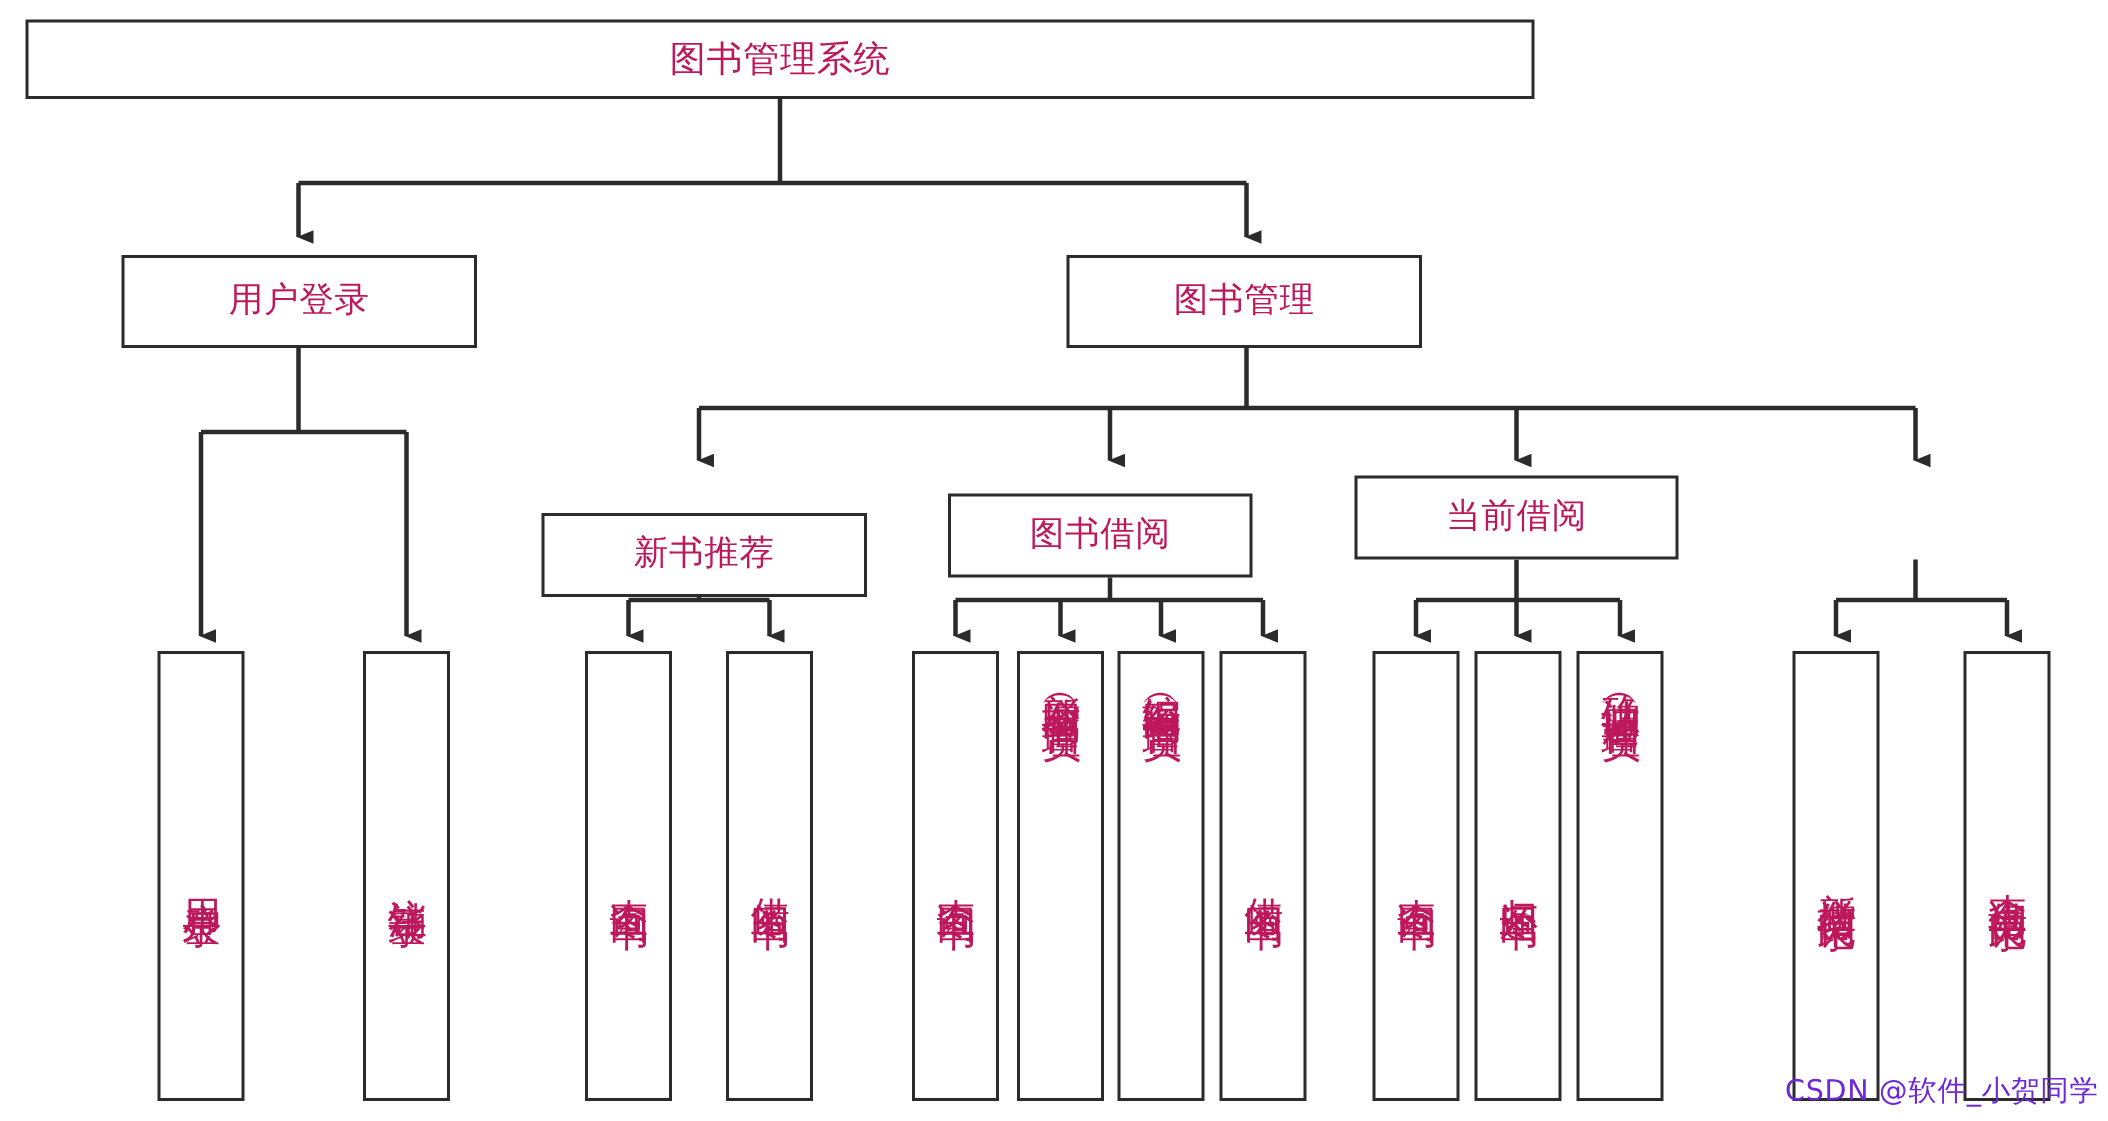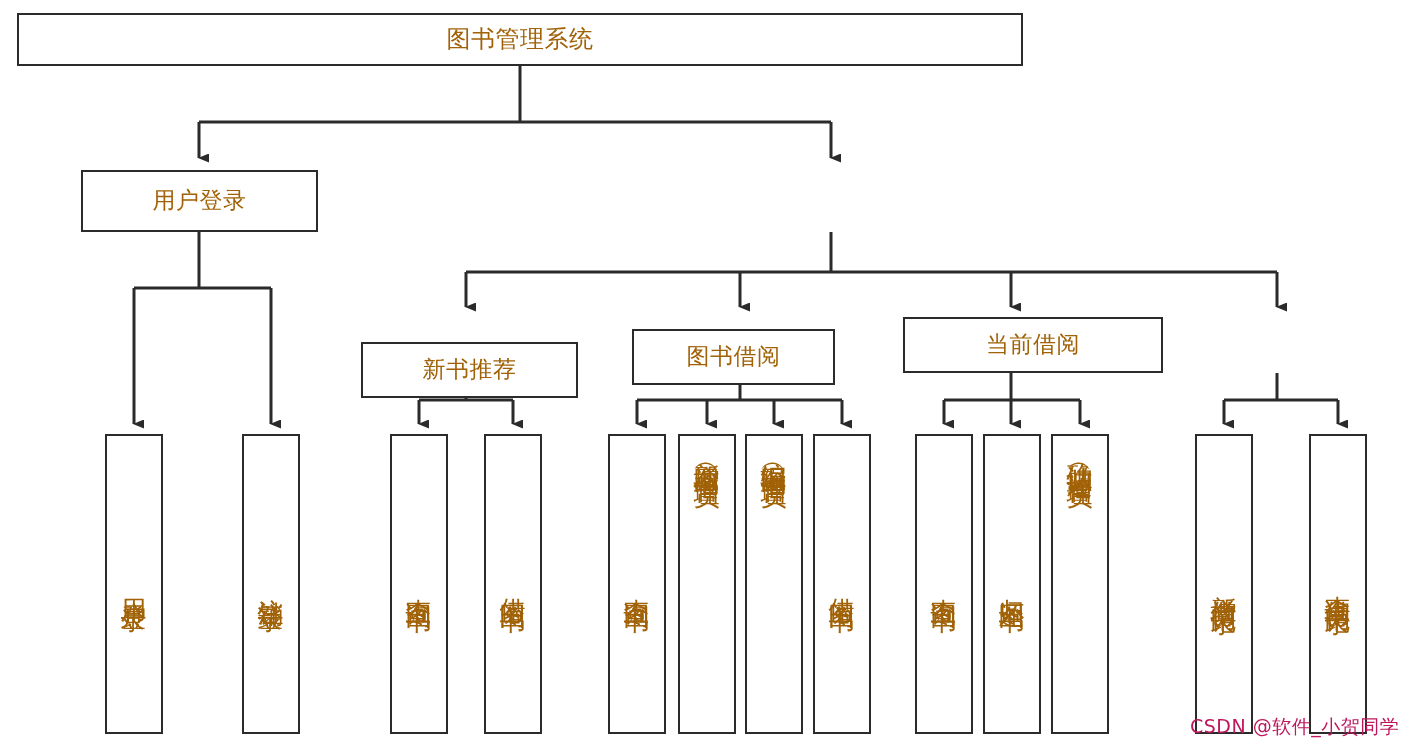--- a/index.html
+++ b/index.html
@@ -32,21 +32,21 @@
     border: 2px solid #2b2b2b;
     display: flex;
     align-items: center;
     justify-content: center;
     color: #1a1a1a;
   }
   .node-label {
     display: block;
     text-align: center;
     line-height: 1.18;
-    color: #a16207;
+    color: #be185d;
   }
   
   .node.horiz .node-label {
     writing-mode: horizontal-tb;
     font-size: 23px;
     letter-spacing: 0.5px;
   }
   .node.level0 .node-label { font-size: 24px; }
   
   .node.vert {
@@ -62,21 +62,21 @@
     letter-spacing: 3px;
     white-space: nowrap;
   }
   
   .node.vert.center-text {
     align-items: center;
     padding-top: 0;
   }
   .watermark {
     position: absolute;
-    color: #be185d;
+    color: #6d28d9;
     font-size: 19px;
     white-space: nowrap;
     user-select: none;
     letter-spacing: 0.5px;
   }
 </style>
 </head>
 <body>
 
 <div id="diagram-root">
@@ -132,30 +132,33 @@
   </svg>
 
   <div class="node horiz level0" style="left:17px; top:13px; width:1006px; height:53px;">
     <span class="node-label">图书管理系统</span>
   </div>
 
   <div class="node horiz level1" style="left:81px; top:170px; width:237px; height:62px;">
     <span class="node-label">用户登录</span>
   </div>
 
+  <div class="node horiz level1" style="left:711px; top:170px; width:237px; height:62px;">
+    <span class="node-label">图书管理</span>
+  </div>
 
   <div class="node horiz level2" style="left:361px; top:317px; width:217px; height:56px;margin-top:25px;">
     <span class="node-label">新书推荐</span>
   </div>
 
   <div class="node horiz level2" style="left:632px; top:329px; width:203px; height:56px;">
     <span class="node-label">图书借阅</span>
   </div>
 
-  <div class="node horiz level2" style="left:903px; top:317px; width:260px; height:56px;align-items:center;">
+  <div class="node horiz level2" style="left:903px; top:317px; width:216px; height:56px;align-items:center;">
     <span class="node-label">当前借阅</span>
   </div>
 
 
   <div class="node vert center-text" style="left:105px; top:434px; width:58px; height:300px;">
     <span class="node-label">用户登录</span>
   </div>
 
   <div class="node vert center-text" style="left:242px; top:434px; width:58px; height:300px;">
     <span class="node-label">注销登录</span>

